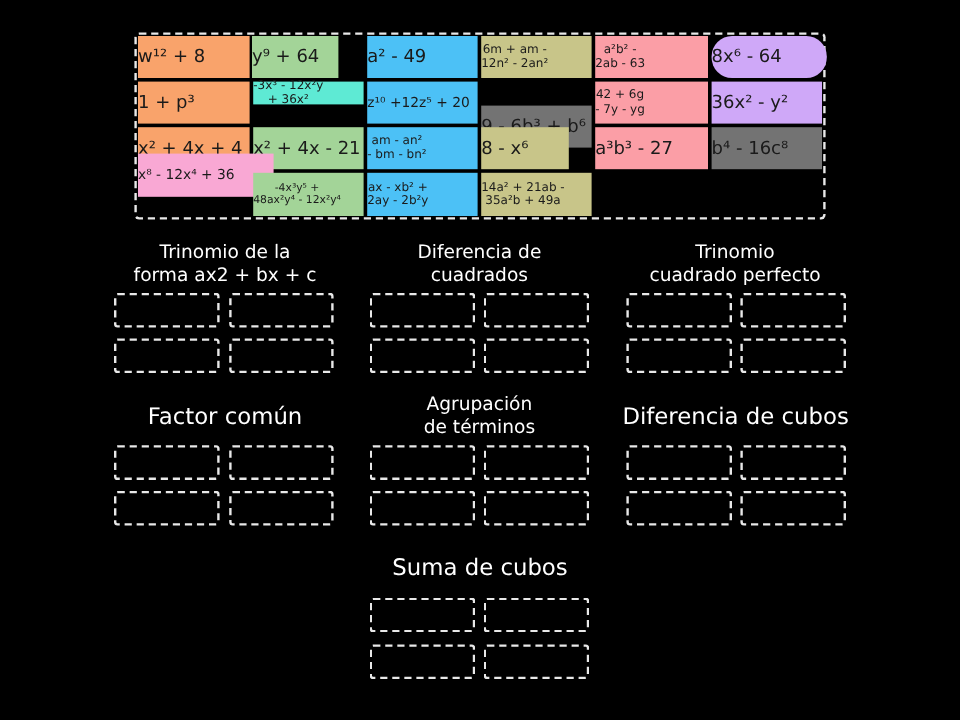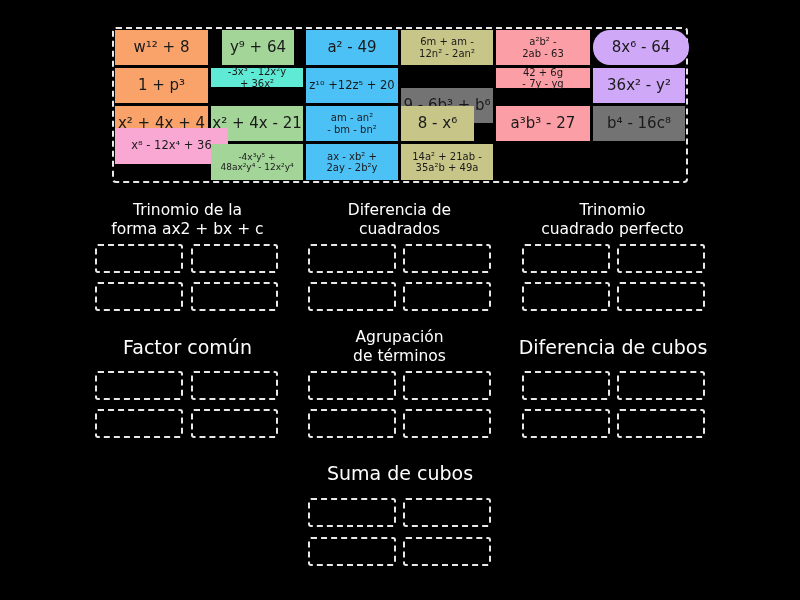--- a/index.html
+++ b/index.html
@@ -3,21 +3,21 @@
 <meta charset="utf-8">
 <style>
   * { box-sizing: border-box; margin: 0; padding: 0; }
   html, body { width: 800px; height: 600px; background: #000; overflow: hidden; }
   body { position: relative; font-family: "DejaVu Sans", "Liberation Sans", sans-serif; color: #fff; }
   .pool {
     position: absolute; left: 112px; top: 27px; width: 576px; height: 156px;
     border: 2px dashed #e8e8e8; border-radius: 4px;
   }
   .tile {
-    position: absolute; display: flex; align-items: center; justify-content: center;
+    position: absolute; display: flex; align-items: center; justify-content: flex-start;
     text-align: center; color: #1a1a1a; line-height: 1.15; cursor: grab;
   }
   .tile .tx { white-space: pre-line; }
   .big { font-size: 15px; }
   .med { font-size: 11.5px; }
   .sm { font-size: 10px; }
   .xs { font-size: 9px; }
   .group-title {
     position: absolute; text-align: center; color: #fff; line-height: 1.2;
     white-space: pre-line;
@@ -29,21 +29,21 @@
   }
 </style>
 </head>
 <body>
 
 <div class="pool"></div>
 <div id="tiles-layer">
     <div class="tile big" style="left: 115px; top: 30px; width: 93px; height: 35px; background: rgb(249, 163, 107);">
       <span class="tx">w¹² + 8</span>
     </div>
-    <div class="tile big" style="left: 222px; top: 30px; width: 72px; height: 35px; background: rgb(163, 212, 152);">
+    <div class="tile big" style="left: 210px; top: 30px; width: 72px; height: 35px; background: rgb(163, 212, 152);">
       <span class="tx">y⁹ + 64</span>
     </div>
     <div class="tile big" style="left: 306px; top: 30px; width: 92px; height: 35px; background: rgb(76, 193, 246);">
       <span class="tx">a² - 49</span>
     </div>
     <div class="tile sm" style="left: 401px; top: 30px; width: 92px; height: 35px; background: rgb(200, 197, 137);">
       <span class="tx">6m + am -
 12n² - 2an²</span>
     </div>
     <div class="tile sm" style="left: 496px; top: 30px; width: 94px; height: 35px; background: rgb(251, 158, 166);">
@@ -59,21 +59,21 @@
     <div class="tile sm" style="left: 211px; top: 68px; width: 92px; height: 19px; background: #5eead4;">
       <span class="tx">-3x³ - 12x²y
 + 36x²</span>
     </div>
     <div class="tile med" style="left: 306px; top: 68px; width: 92px; height: 35px; background: rgb(76, 193, 246);">
       <span class="tx">z¹⁰ +12z⁵ + 20</span>
     </div>
     <div class="tile big" style="left: 401px; top: 68px; width: 92px; height: 35px; background: #737373; margin-top: 20px;">
       <span class="tx">9 - 6b³ + b⁶</span>
     </div>
-    <div class="tile sm" style="left: 496px; top: 68px; width: 94px; height: 20px; background: rgb(251, 158, 166);">
+    <div class="tile sm" style="left: 496px; top: 68px; width: 94px; height: 35px; background: rgb(251, 158, 166);">
       <span class="tx">42 + 6g
 - 7y - yg</span>
     </div>
     <div class="tile big" style="left: 593px; top: 68px; width: 92px; height: 35px; background: rgb(207, 168, 248);">
       <span class="tx">36x² - y²</span>
     </div>
     <div class="tile big" style="left: 115px; top: 106px; width: 93px; height: 35px; background: rgb(249, 163, 107);">
       <span class="tx">x² + 4x + 4</span>
     </div>
     <div class="tile big" style="left: 211px; top: 106px; width: 92px; height: 35px; background: rgb(163, 212, 152);">

